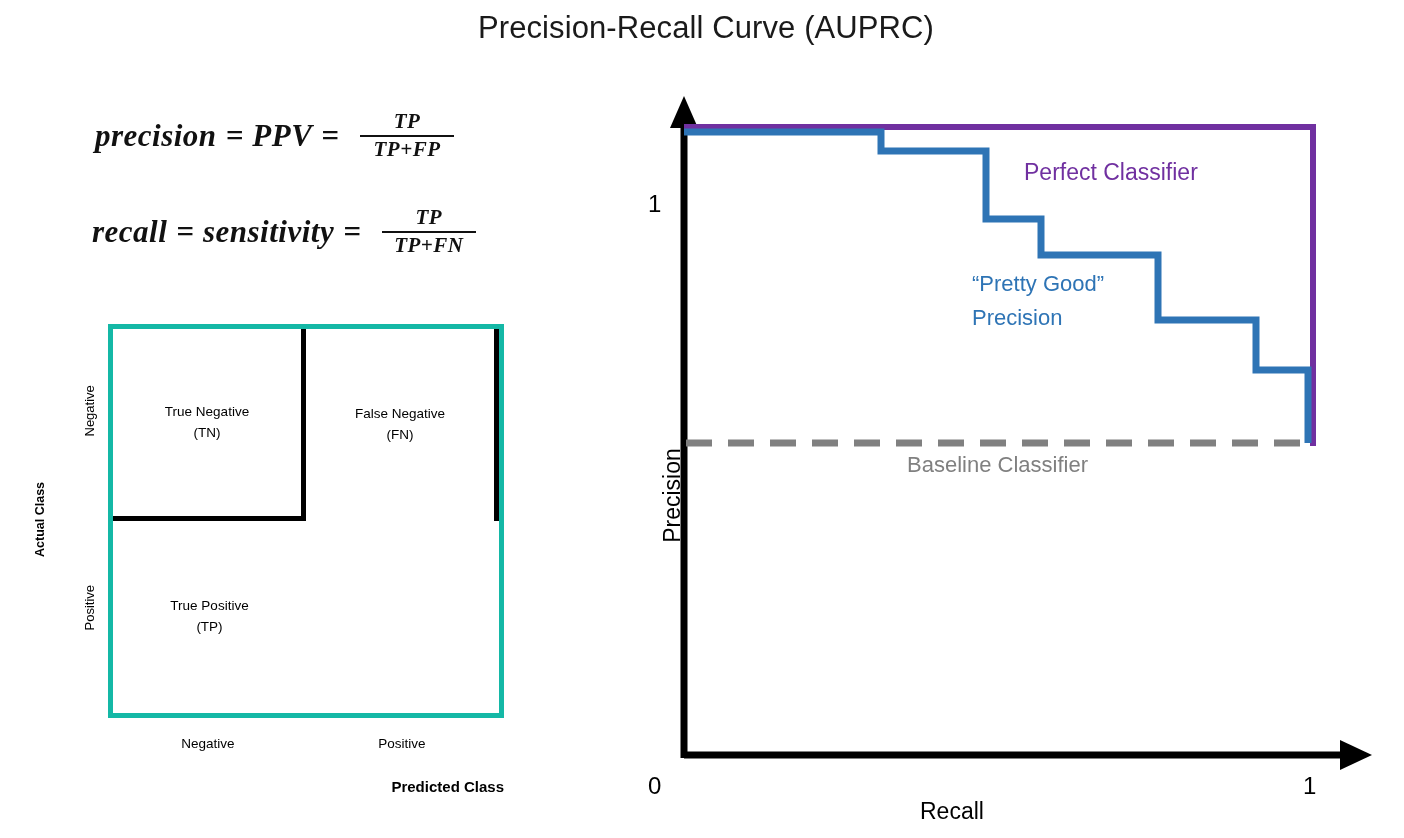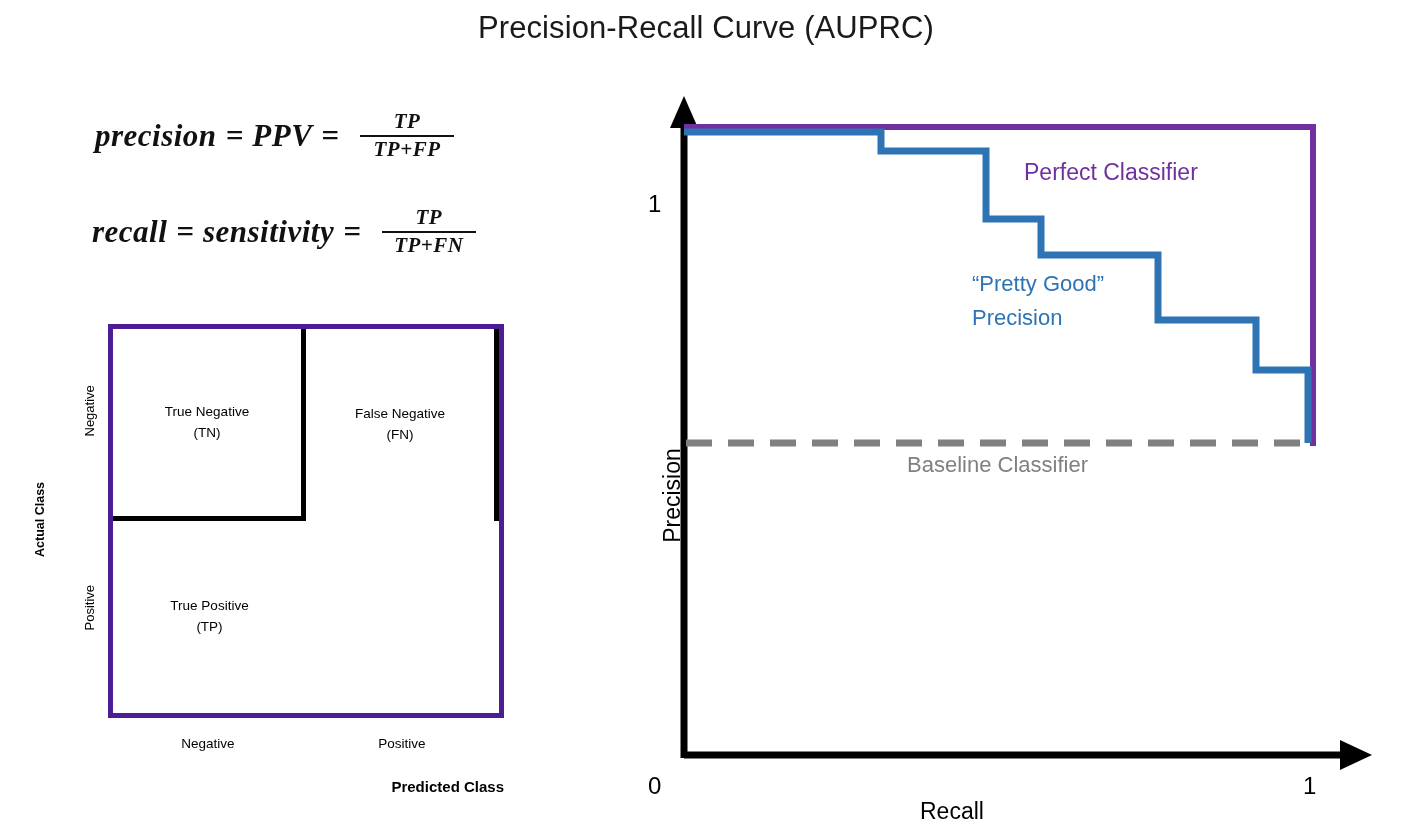--- a/index.html
+++ b/index.html
@@ -77,21 +77,21 @@
   .matrix-wrap {
     position: absolute;
     left: 108px;
     top: 324px;
     width: 396px;
     height: 394px;
   }
   .matrix {
     position: absolute;
     inset: 0;
-    border: 5px solid #4c1d95;
+    border: 5px solid #14b8a6;
     box-sizing: border-box;
     display: grid;
     grid-template-columns: 1fr 1fr;
     grid-template-rows: 1fr 1fr;
     background: #ffffff;
   }
   .cell {
     position: relative;
     display: flex;
     align-items: center;

